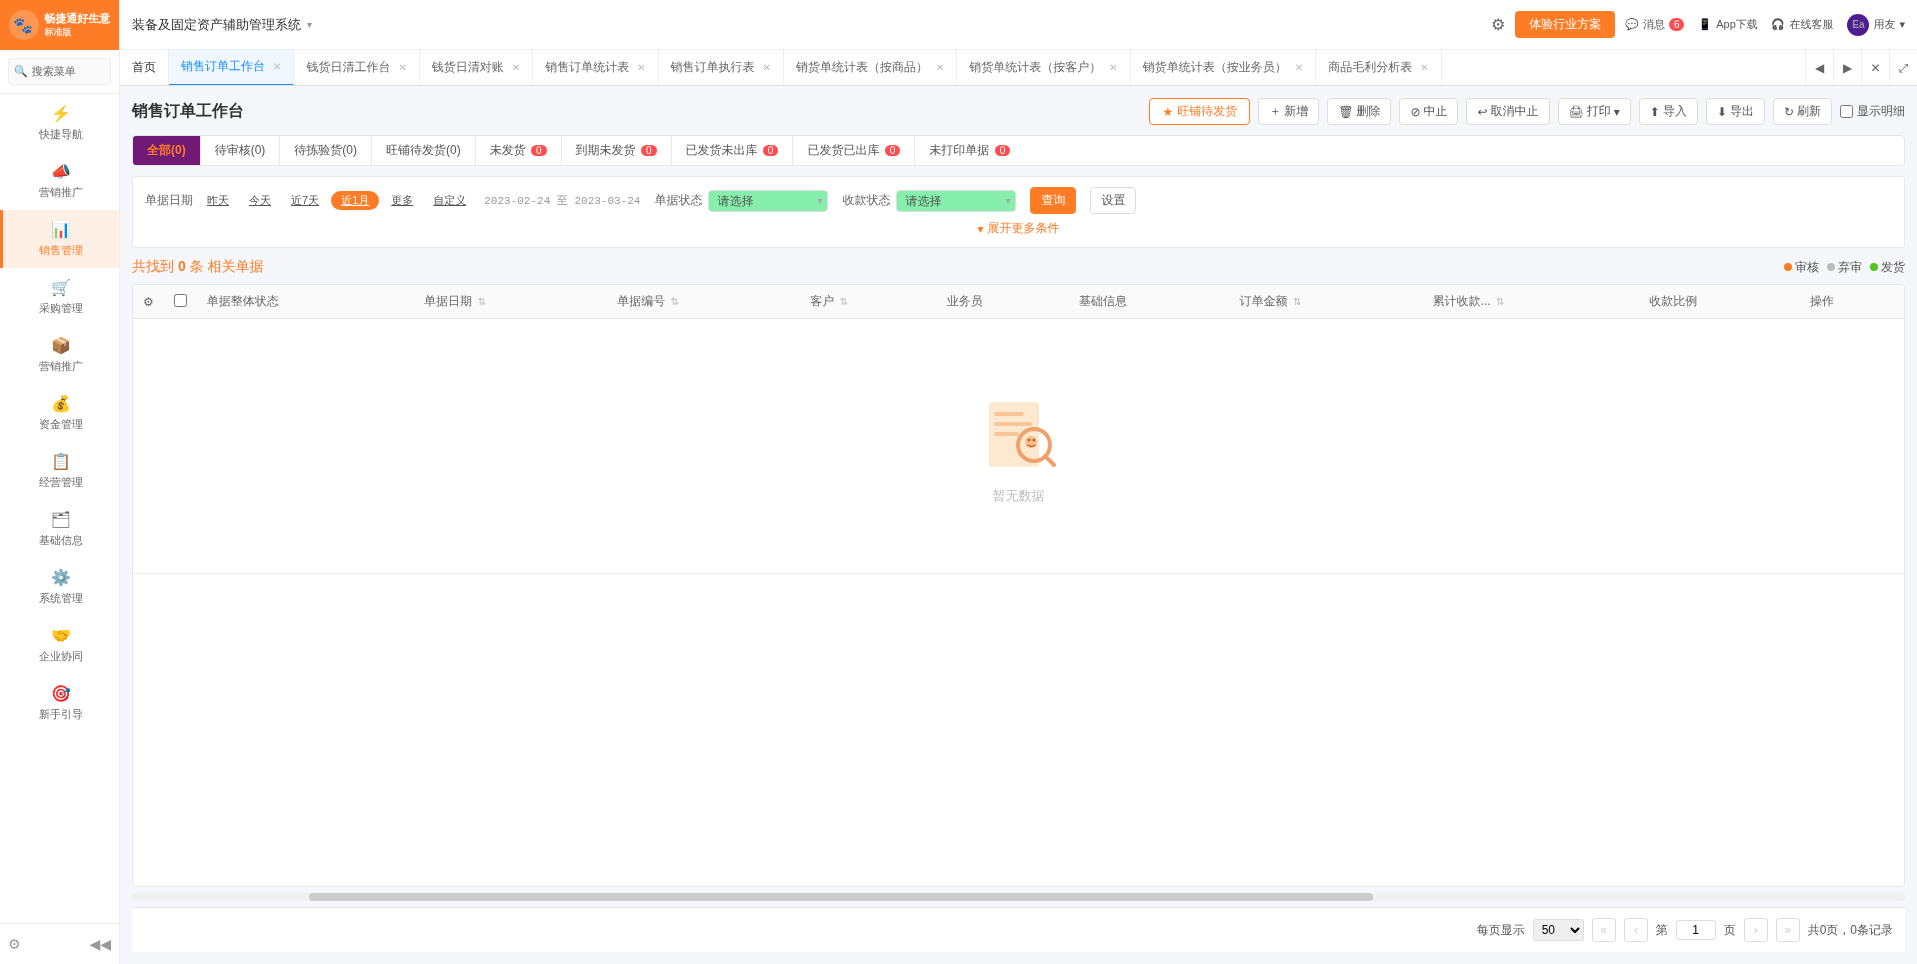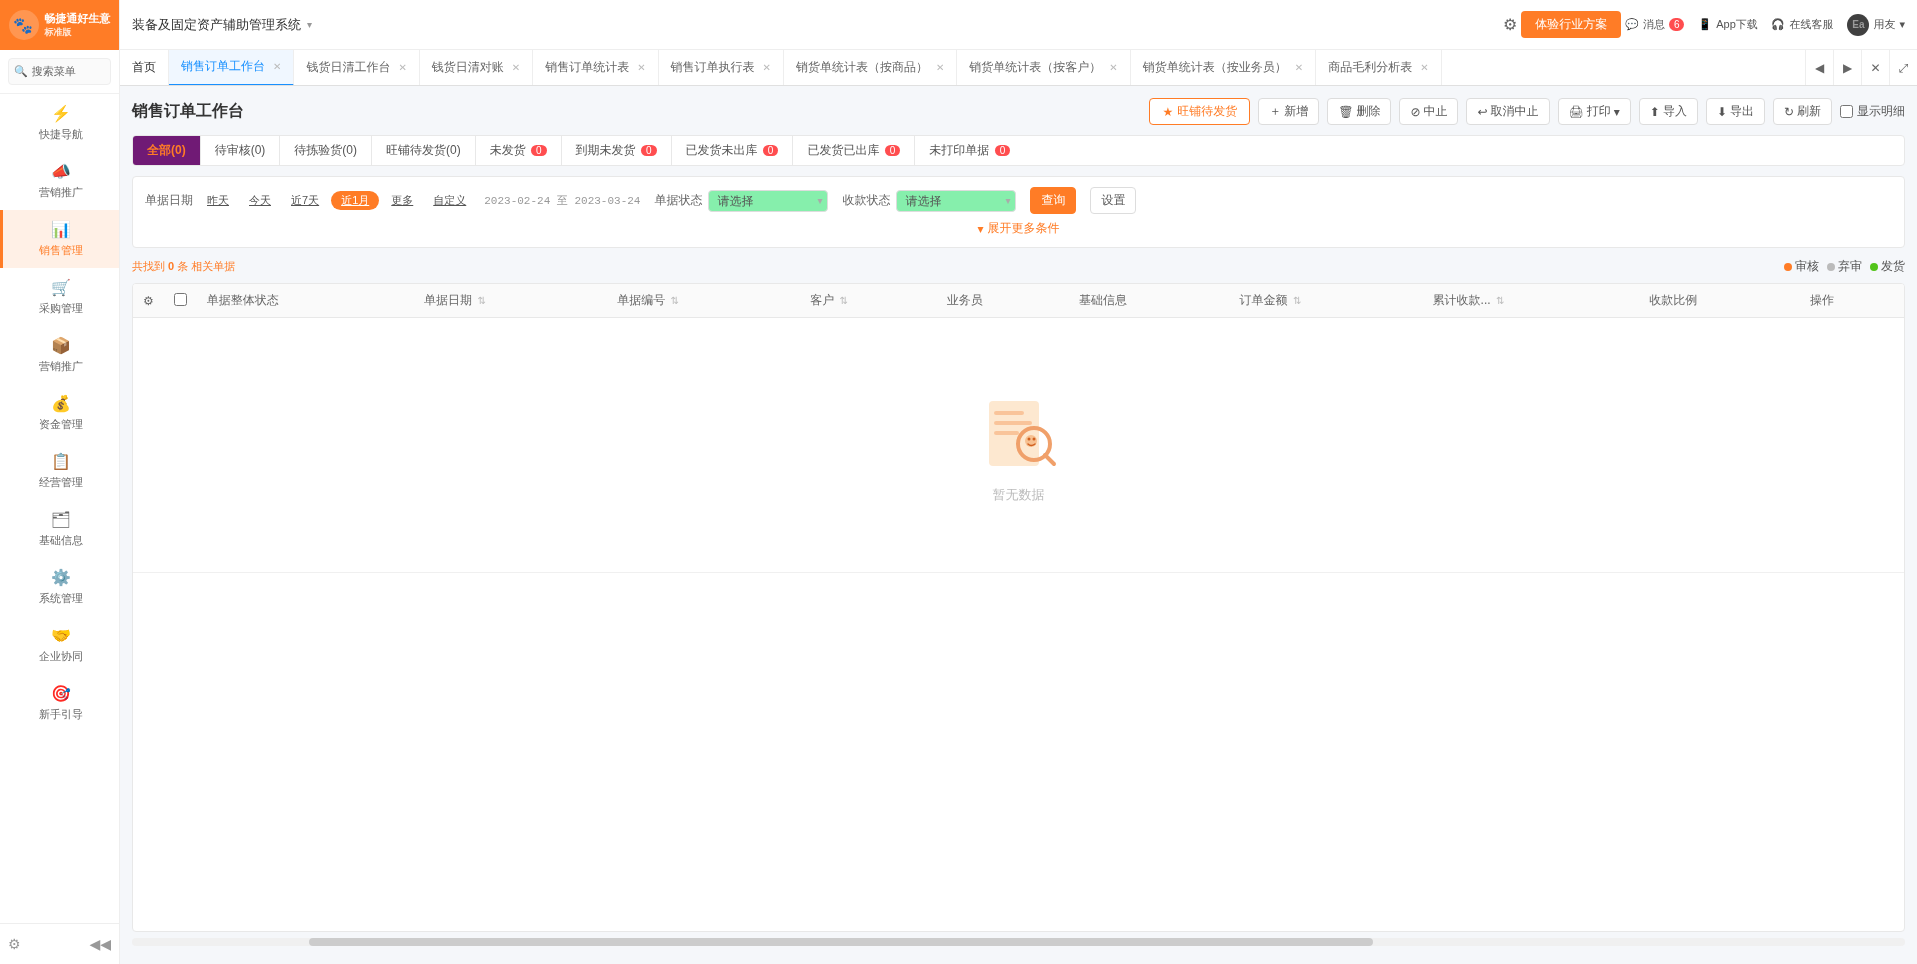--- a/index.html
+++ b/index.html
@@ -17,30 +17,30 @@
     .sidebar-item { padding: 10px 8px; display: flex; flex-direction: column; align-items: center; cursor: pointer; color: #666; font-size: 11px; gap: 4px; border-left: 3px solid transparent; }
     .sidebar-item.active { background: #fff0e6; color: #ff7c26; border-left-color: #ff7c26; }
     .sidebar-item-icon { font-size: 16px; }
     .sidebar-bottom { padding: 12px 8px; display: flex; justify-content: space-between; border-top: 1px solid #eee; }
     .sidebar-bottom-btn { cursor: pointer; color: #999; font-size: 14px; }
 
     
     .main { flex: 1; display: flex; flex-direction: column; overflow: hidden; }
 
     
-    .topbar { height: 50px; background: #fff; display: flex; align-items: center; padding: 0 12px; border-bottom: 1px solid #eee; gap: 4px; }
+    .topbar { height: 50px; background: #fff; display: flex; align-items: center; padding: 0 12px; border-bottom: 1px solid #eee; gap: 10px; }
     .topbar-title { font-size: 13px; color: #333; flex: 1; display: flex; align-items: center; gap: 6px; }
     .topbar-title-arrow { color: #999; font-size: 10px; }
     .topbar-btn-industry { background: #ff7c26; color: #fff; border: none; padding: 5px 14px; border-radius: 4px; cursor: pointer; font-size: 12px; }
     .topbar-settings { color: #666; cursor: pointer; font-size: 16px; }
     .topbar-actions { display: flex; align-items: center; gap: 14px; }
     .topbar-action-item { display: flex; align-items: center; gap: 4px; color: #555; cursor: pointer; font-size: 11px; }
     .topbar-action-badge { background: #ff4d4f; color: #fff; border-radius: 10px; padding: 1px 5px; font-size: 10px; }
     .topbar-user { display: flex; align-items: center; gap: 4px; cursor: pointer; color: #555; font-size: 11px; }
-    .topbar-user-avatar { width: 22px; height: 22px; background: #404040; border-radius: 50%; display: flex; align-items: center; justify-content: center; color: #999; font-size: 10px; font-weight: bold; }
+    .topbar-user-avatar { width: 22px; height: 22px; background: #4c1d95; border-radius: 50%; display: flex; align-items: center; justify-content: center; color: #999; font-size: 10px; font-weight: bold; }
 
     
     .tabbar { height: 36px; background: #fff; display: flex; align-items: center; border-bottom: 1px solid #e0e0e0; overflow: hidden; }
     .tab-item { padding: 0 12px; height: 36px; display: flex; align-items: center; gap: 6px; cursor: pointer; color: #666; font-size: 12px; white-space: nowrap; border-right: 1px solid #eee; flex-shrink: 0; }
     .tab-item.active { background: #f0f7ff; color: #1890ff; border-bottom: 2px solid #1890ff; }
     .tab-item.home { color: #333; }
     .tab-close { font-size: 10px; color: #bbb; margin-left: 2px; }
     .tab-arrows { display: flex; align-items: center; margin-left: auto; }
     .tab-arrow-btn { width: 28px; height: 36px; display: flex; align-items: center; justify-content: center; cursor: pointer; color: #666; border-left: 1px solid #eee; }
 
@@ -71,21 +71,21 @@
     .filter-date-btn { padding: 2px 8px; border-radius: 3px; cursor: pointer; color: #555; font-size: 11px; text-decoration: underline; }
     .filter-date-btn.active { background: #ff7c26; color: #fff; border-radius: 10px; padding: 2px 10px; }
     .filter-date-range { color: #999; font-size: 11px; margin-left: 4px; font-family: Liberation Mono, monospace; }
     .filter-select { border: 1px solid #ddd; border-radius: 4px; padding: 3px 20px 3px 8px; background: #86efac; color: #555; font-size: 12px; cursor: pointer; appearance: none; min-width: 120px; }
     .filter-select-wrap { position: relative; display: inline-flex; align-items: center; }
     .filter-select-wrap::after { content: '▾'; position: absolute; right: 6px; color: #aaa; pointer-events: none; font-size: 10px; }
     .filter-expand { display: flex; align-items: center; justify-content: center; gap: 4px; color: #ff7c26; cursor: pointer; font-size: 12px; margin-top: 6px; }
 
     
     .toolbar { display: flex; align-items: center; justify-content: space-between; margin-bottom: 8px; }
-    .toolbar-left { color: #555; font-size: 11px; }
+    .toolbar-left { color: #555; font-size: 14px; }
     .toolbar-left span { color: #ff7c26; }
     .toolbar-right { display: flex; align-items: center; gap: 8px; }
     .toolbar-action { display: flex; align-items: center; gap: 3px; color: #555; font-size: 12px; cursor: pointer; }
     .dot-orange { width: 8px; height: 8px; background: #ff7c26; border-radius: 50%; display: inline-block; }
     .dot-gray { width: 8px; height: 8px; background: #bbb; border-radius: 50%; display: inline-block; }
     .dot-green { width: 8px; height: 8px; background: #52c41a; border-radius: 50%; display: inline-block; }
 
     
     .table-wrap { background: #fff; border-radius: 4px; border: 1px solid #e8e8e8; overflow: auto; flex: 1; }
     table { width: 100%; border-collapse: collapse; font-size: 12px; }
@@ -505,15 +505,31 @@
         </tbody>
       </table>
     </div>
 
     <div style="padding: 2px 0;">
       <div class="horizontal-scroll">
         <div class="horizontal-scroll-inner"></div>
       </div>
     </div>
 
+    <div class="pagination">
+      <span>每页显示</span>
+      <select class="pagination-select">
+        <option>50</option>
+        <option>100</option>
+        <option>200</option>
+      </select>
+      <div class="pagination-btn disabled">«</div>
+      <div class="pagination-btn disabled">‹</div>
+      <span>第</span>
+      <input class="pagination-input" type="text" value="1" style="">
+      <span>页</span>
+      <div class="pagination-btn disabled">›</div>
+      <div class="pagination-btn disabled">»</div>
+      <span>共0页，0条记录</span>
+    </div>
 
   </div>
 </div>
 
 </body></html>

